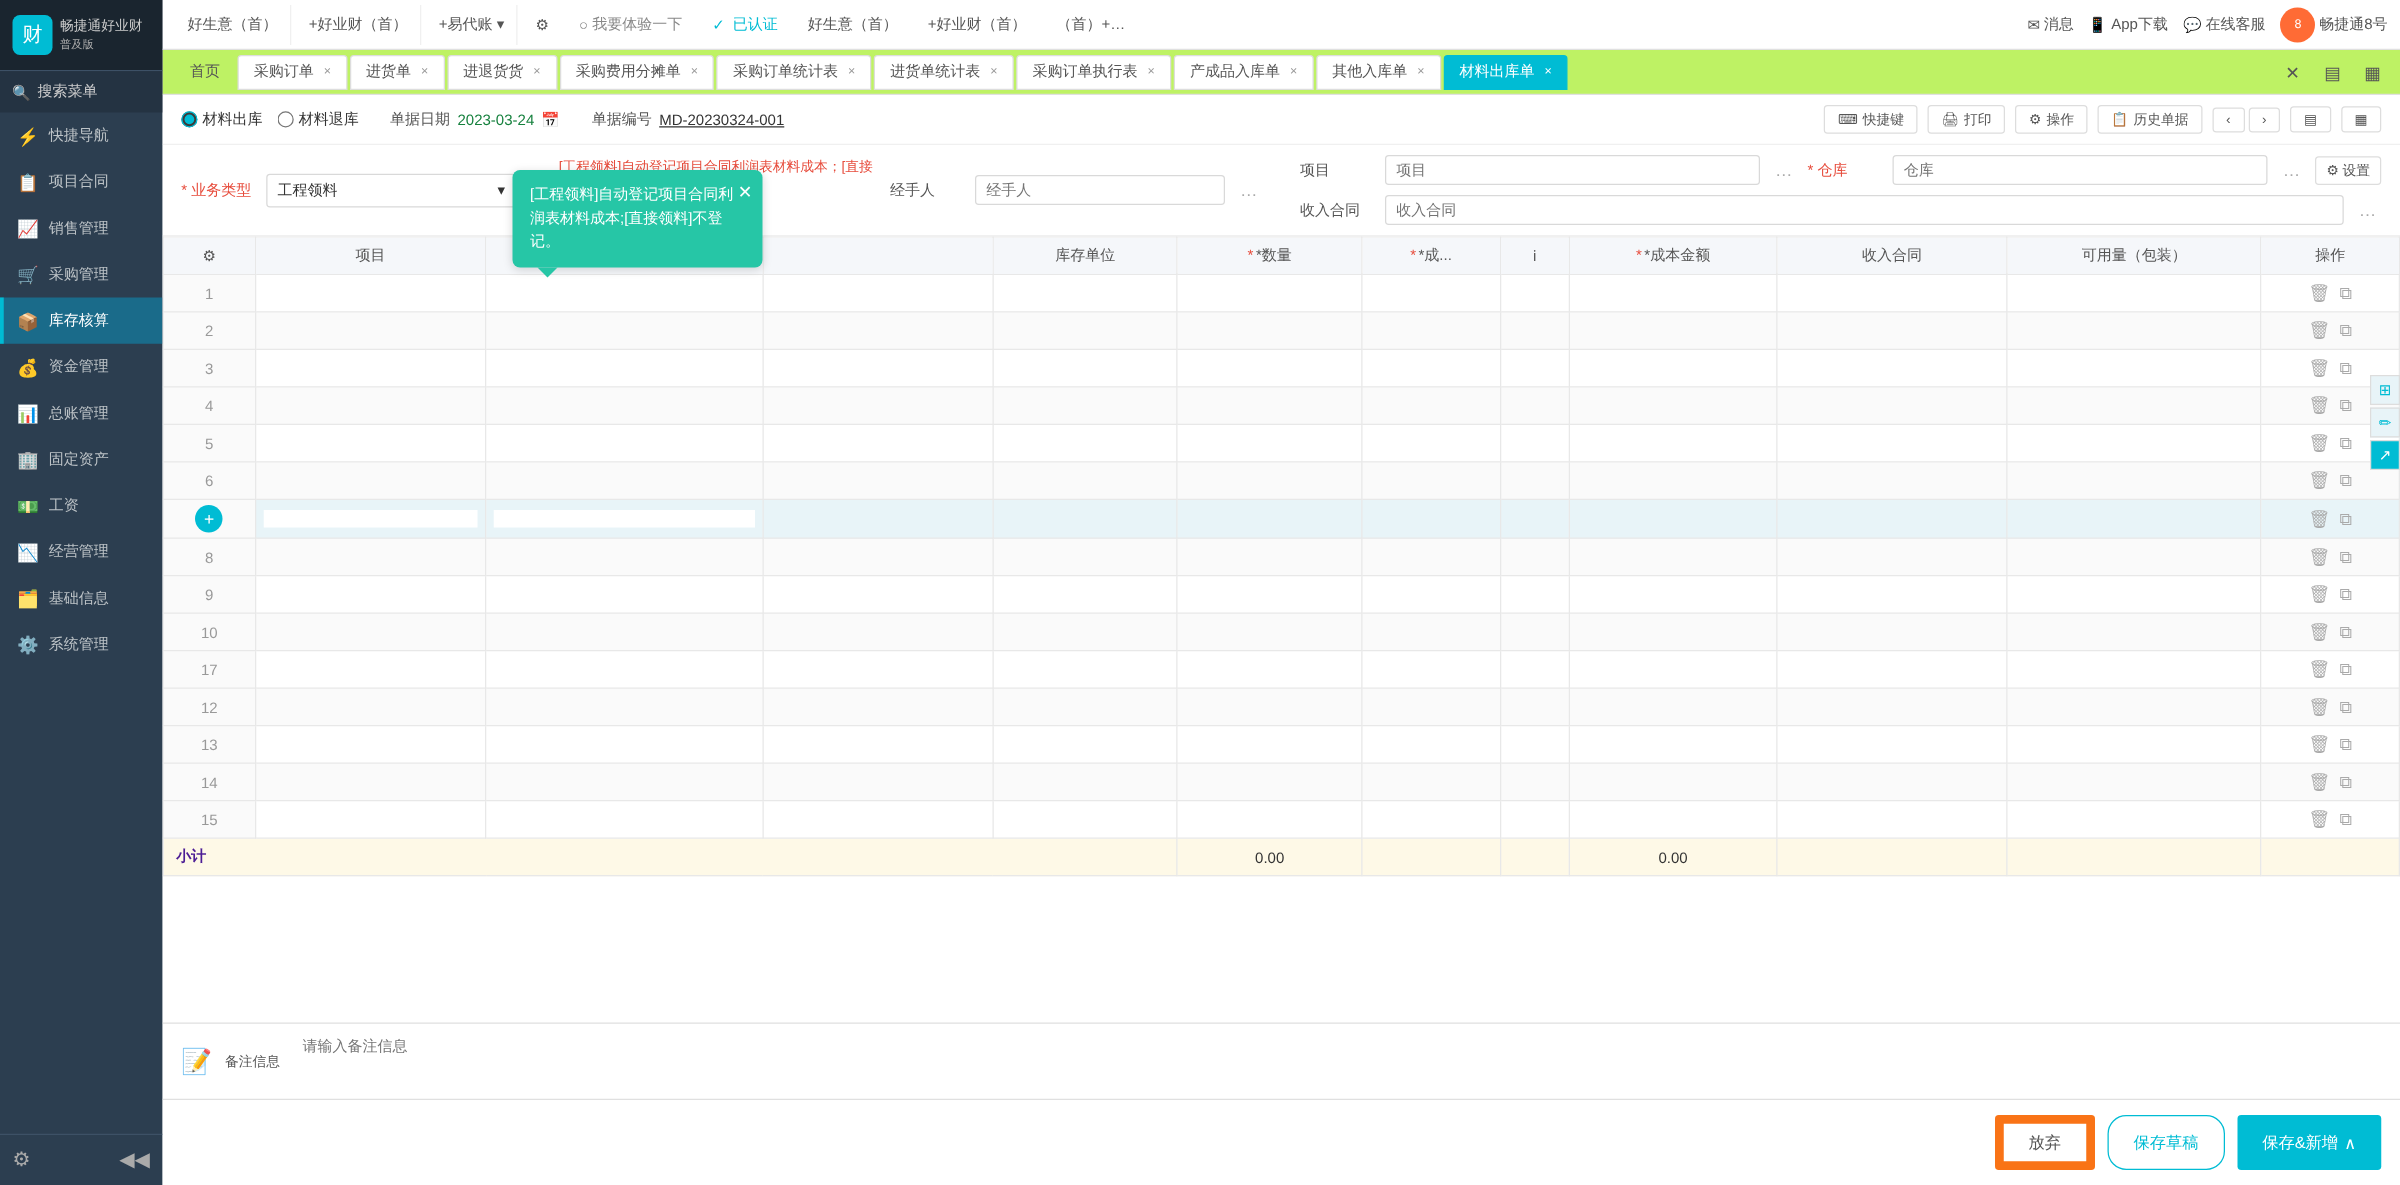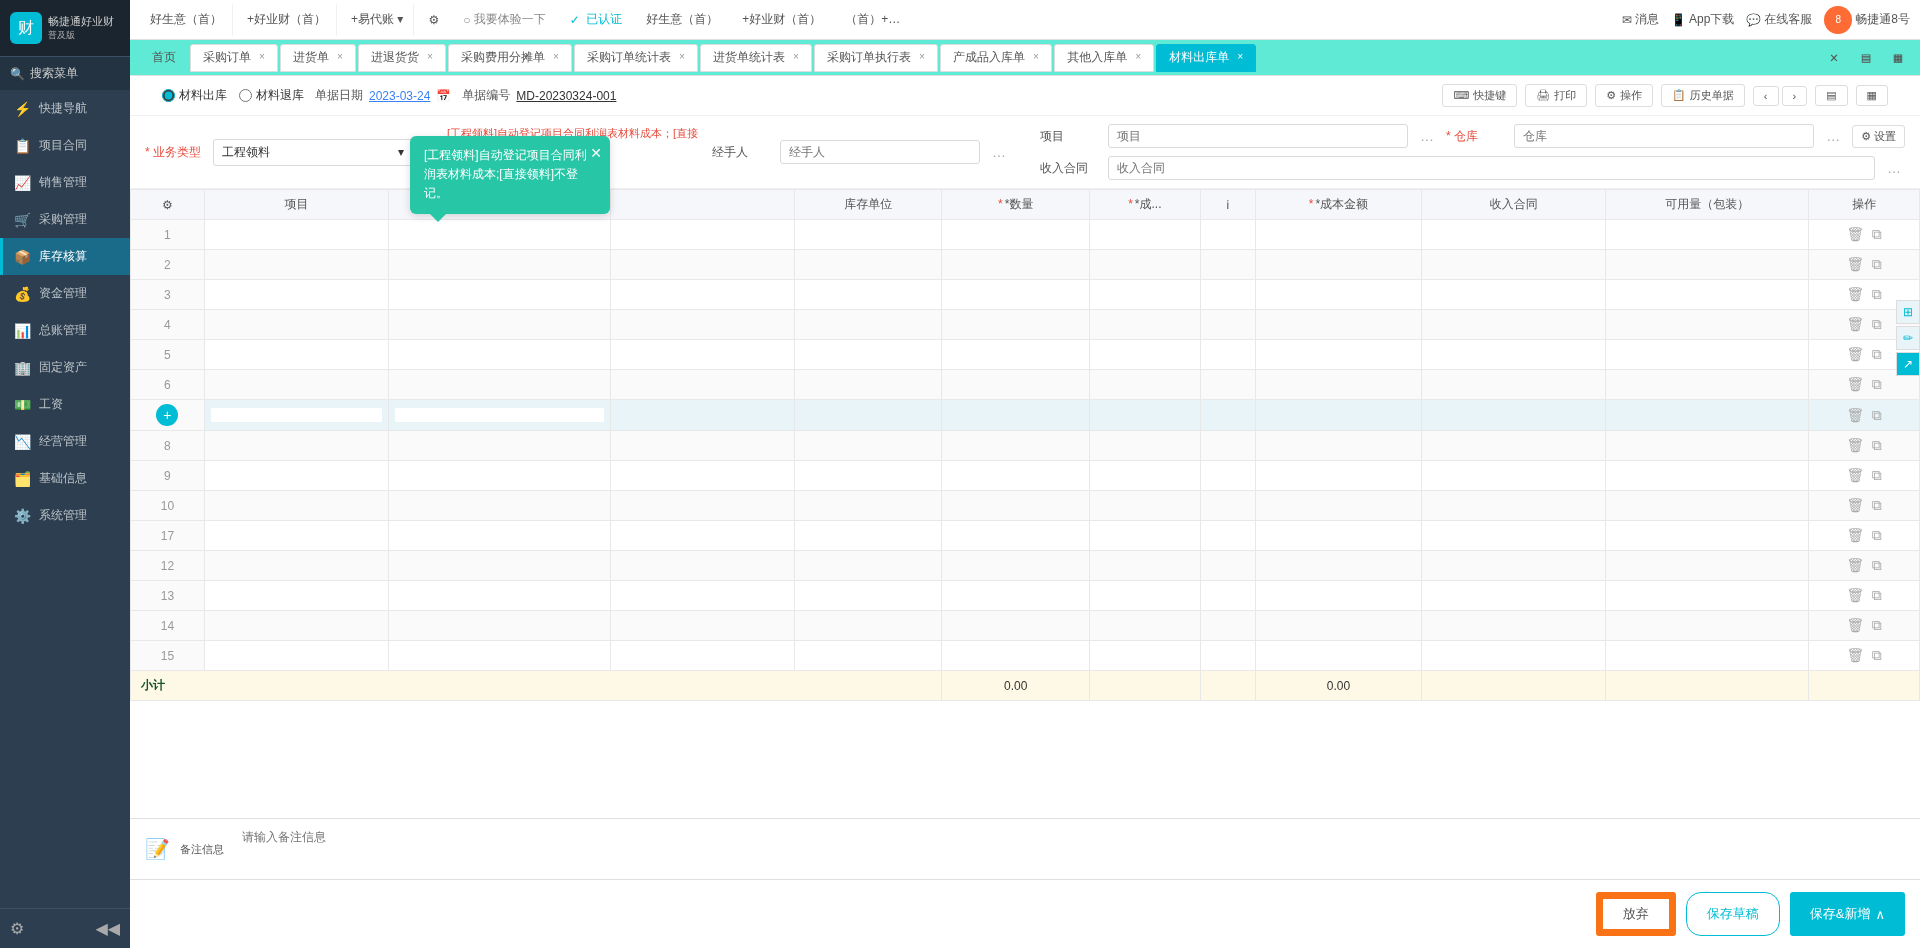--- a/index.html
+++ b/index.html
@@ -24,34 +24,34 @@
 
     
     .topbar { background: #fff; border-bottom: 1px solid #e0e0e0; padding: 0 10px; display: flex; align-items: center; height: 40px; gap: 4px; }
     .topbar-nav-item { padding: 0 10px; height: 32px; display: flex; align-items: center; font-size: 12px; color: #555; cursor: pointer; white-space: nowrap; border-right: 1px solid #f0f0f0; }
     .topbar-verified { color: #00bcd4; display: flex; align-items: center; gap: 3px; }
     .topbar-right { margin-left: auto; display: flex; align-items: center; gap: 12px; font-size: 12px; color: #555; }
     .topbar-right-item { display: flex; align-items: center; gap: 3px; cursor: pointer; }
     .user-avatar { width: 28px; height: 28px; border-radius: 50%; background: #ff6b35; display: flex; align-items: center; justify-content: center; color: #fff; font-size: 10px; }
 
     
-    .tabbar { background: #5eead4; border-bottom: 1px solid #e0e0e0; padding: 0 10px; display: flex; align-items: center; height: 36px; gap: 2px; overflow-x: auto; font-family: Liberation Mono, monospace; }
+    .tabbar { background: #bef264; border-bottom: 1px solid #e0e0e0; padding: 0 10px; display: flex; align-items: center; height: 36px; gap: 2px; overflow-x: auto; }
     .tab-item { padding: 0 12px; height: 28px; display: flex; align-items: center; gap: 5px; font-size: 12px; color: #555; cursor: pointer; background: #fff; border: 1px solid #ddd; border-radius: 3px 3px 0 0; white-space: nowrap; }
     .tab-item.active { background: #00bcd4; color: #fff; border-color: #00bcd4; }
     .tab-item .tab-close { color: #999; font-size: 10px; margin-left: 3px; }
     .tab-item.active .tab-close { color: #fff; }
     .tab-home { padding: 0 12px; height: 28px; display: flex; align-items: center; font-size: 12px; color: #555; cursor: pointer; }
     .tabbar-right { margin-left: auto; display: flex; align-items: center; gap: 8px; }
     .tabbar-right-btn { width: 24px; height: 24px; display: flex; align-items: center; justify-content: center; cursor: pointer; color: #555; font-size: 14px; }
 
     
     .content { flex: 1; overflow-y: auto; background: #fff; padding: 0; display: flex; flex-direction: column; }
 
     
-    .form-header { padding: 8px 32px; display: flex; align-items: center; gap: 11px; border-bottom: 1px solid #f0f0f0; }
+    .form-header { padding: 8px 15px; display: flex; align-items: center; gap: 25px; border-bottom: 1px solid #f0f0f0; }
     .radio-group { display: flex; align-items: center; gap: 12px; }
     .radio-item { display: flex; align-items: center; gap: 4px; cursor: pointer; font-size: 12px; }
     .radio-item input { accent-color: #00bcd4; }
     .form-field { display: flex; align-items: center; gap: 6px; font-size: 12px; color: #555; }
     .header-actions { margin-left: auto; display: flex; align-items: center; gap: 8px; }
     .header-btn { padding: 3px 10px; border: 1px solid #ddd; border-radius: 3px; cursor: pointer; font-size: 11px; color: #555; background: #fff; display: flex; align-items: center; gap: 4px; }
     .nav-arrows { display: flex; gap: 3px; }
     .form-row { display: flex; align-items: center; gap: 8px; font-size: 12px; }
     .form-label { color: #e74c3c; font-size: 12px; min-width: 60px; }
     .form-label-normal { color: #555; font-size: 12px; min-width: 60px; }
@@ -70,21 +70,21 @@
     .table-container { flex: 1; overflow: auto; position: relative; }
     table { width: 100%; border-collapse: collapse; font-size: 12px; }
     thead tr { background: #f5f7fa; }
     thead th { border: 1px solid #e8e8e8; padding: 6px 8px; text-align: center; font-weight: normal; color: #555; white-space: nowrap; position: sticky; top: 0; background: #f5f7fa; z-index: 10; }
     thead th.required::before { content: '*'; color: #e74c3c; margin-right: 2px; }
     tbody tr { background: #fff; }
     tbody tr:nth-child(even) { background: #fafafa; }
     tbody tr.active-row { background: #e8f4f8; }
     tbody td { border: 1px solid #e8e8e8; padding: 4px 6px; text-align: center; height: 30px; color: #333; }
     tbody td.row-num { color: #999; background: #fafafa; width: 30px; }
-    .subtotal-row td { background: #fef9e7; font-weight: 500; color: #14532d; }
+    .subtotal-row td { background: #fef9e7; font-weight: 500; color: #4c1d95; }
     .subtotal-row td.sum { color: #333; }
     .action-btn { border: none; background: none; cursor: pointer; color: #aaa; font-size: 14px; padding: 2px; }
     .add-row-btn { width: 22px; height: 22px; background: #00bcd4; color: #fff; border-radius: 50%; display: inline-flex; align-items: center; justify-content: center; cursor: pointer; font-size: 14px; border: none; }
 
     
     .form-footer { padding: 10px 15px; border-top: 1px solid #e0e0e0; display: flex; align-items: center; gap: 10px; }
     .footer-icon { color: #00bcd4; font-size: 20px; }
     .footer-textarea { flex: 1; border: none; outline: none; font-size: 12px; color: #999; resize: none; }
 
     
@@ -237,21 +237,21 @@
           <input type="radio" name="mode" checked="" style="">
           <span>材料出库</span>
         </label>
         <label class="radio-item">
           <input type="radio" name="mode" style="">
           <span>材料退库</span>
         </label>
       </div>
       <div class="form-field">
         <span>单据日期</span>
-        <span style="color:#3b82f6;cursor:pointer;text-decoration:underline;">2023-03-24</span>
+        <span style="color:#15803d;cursor:pointer;">2023-03-24</span>
         <span>📅</span>
       </div>
       <div class="form-field">
         <span>单据编号</span>
         <span style="color:#333;cursor:pointer;text-decoration:underline;">MD-20230324-001</span>
       </div>
       <div class="header-actions">
         <button class="header-btn">
           <span>⌨</span>
           <span>快捷键</span>

